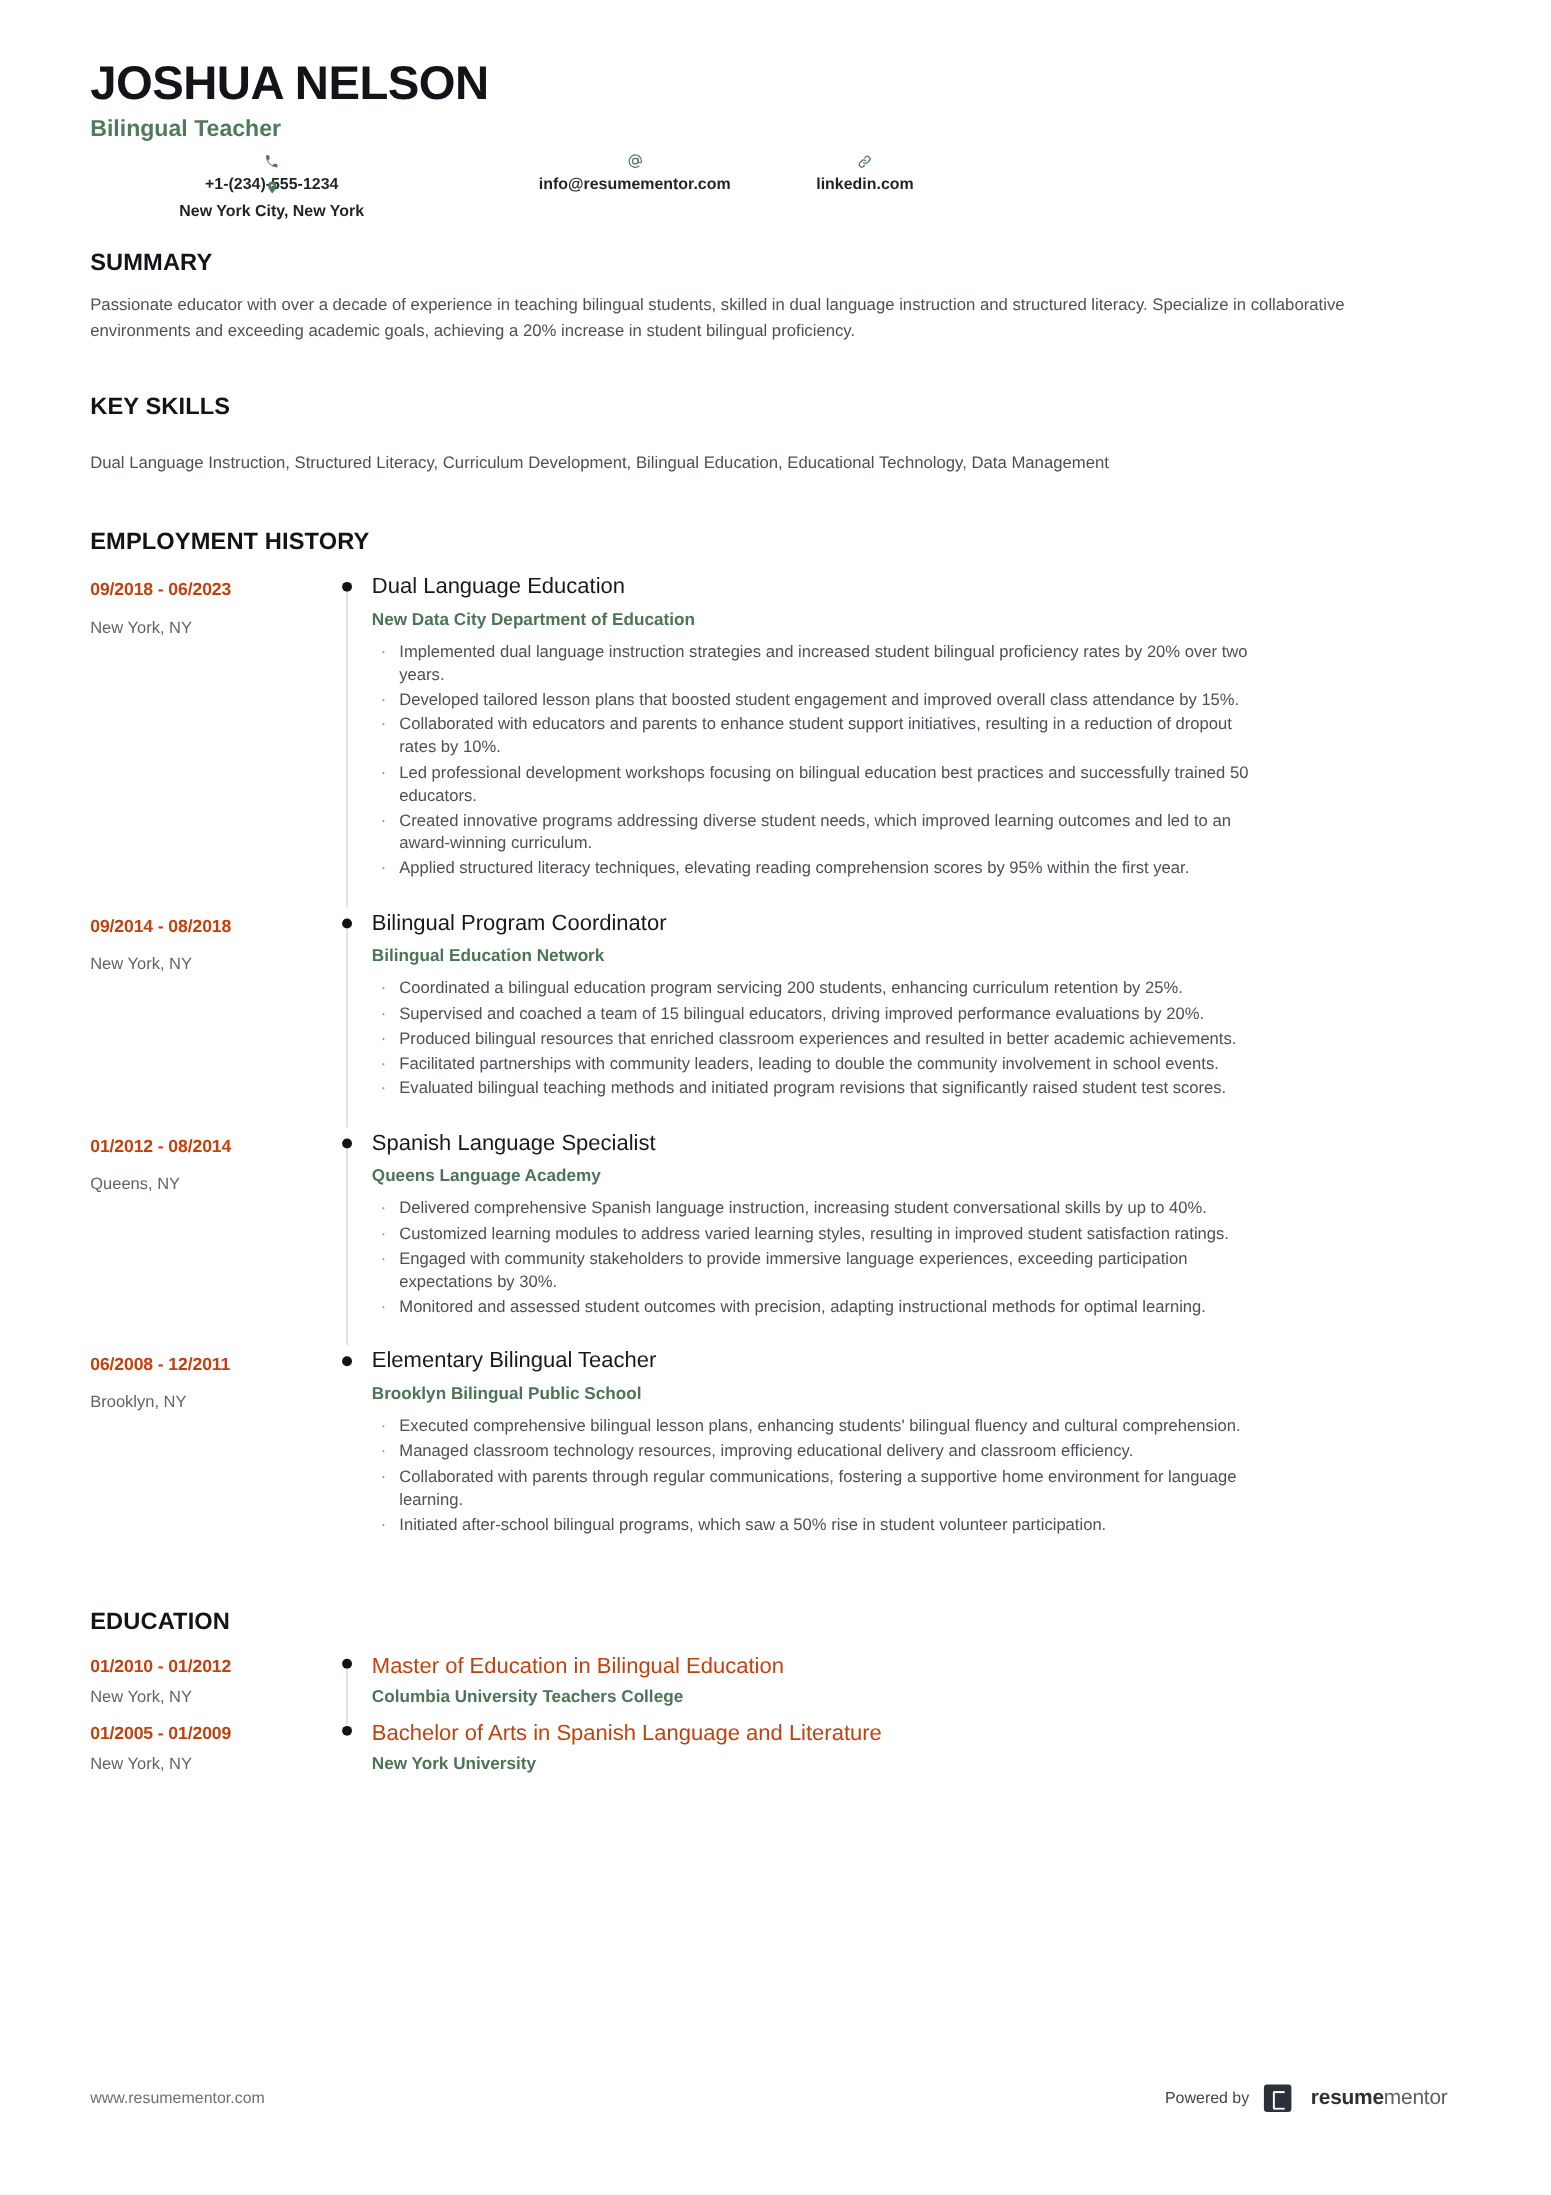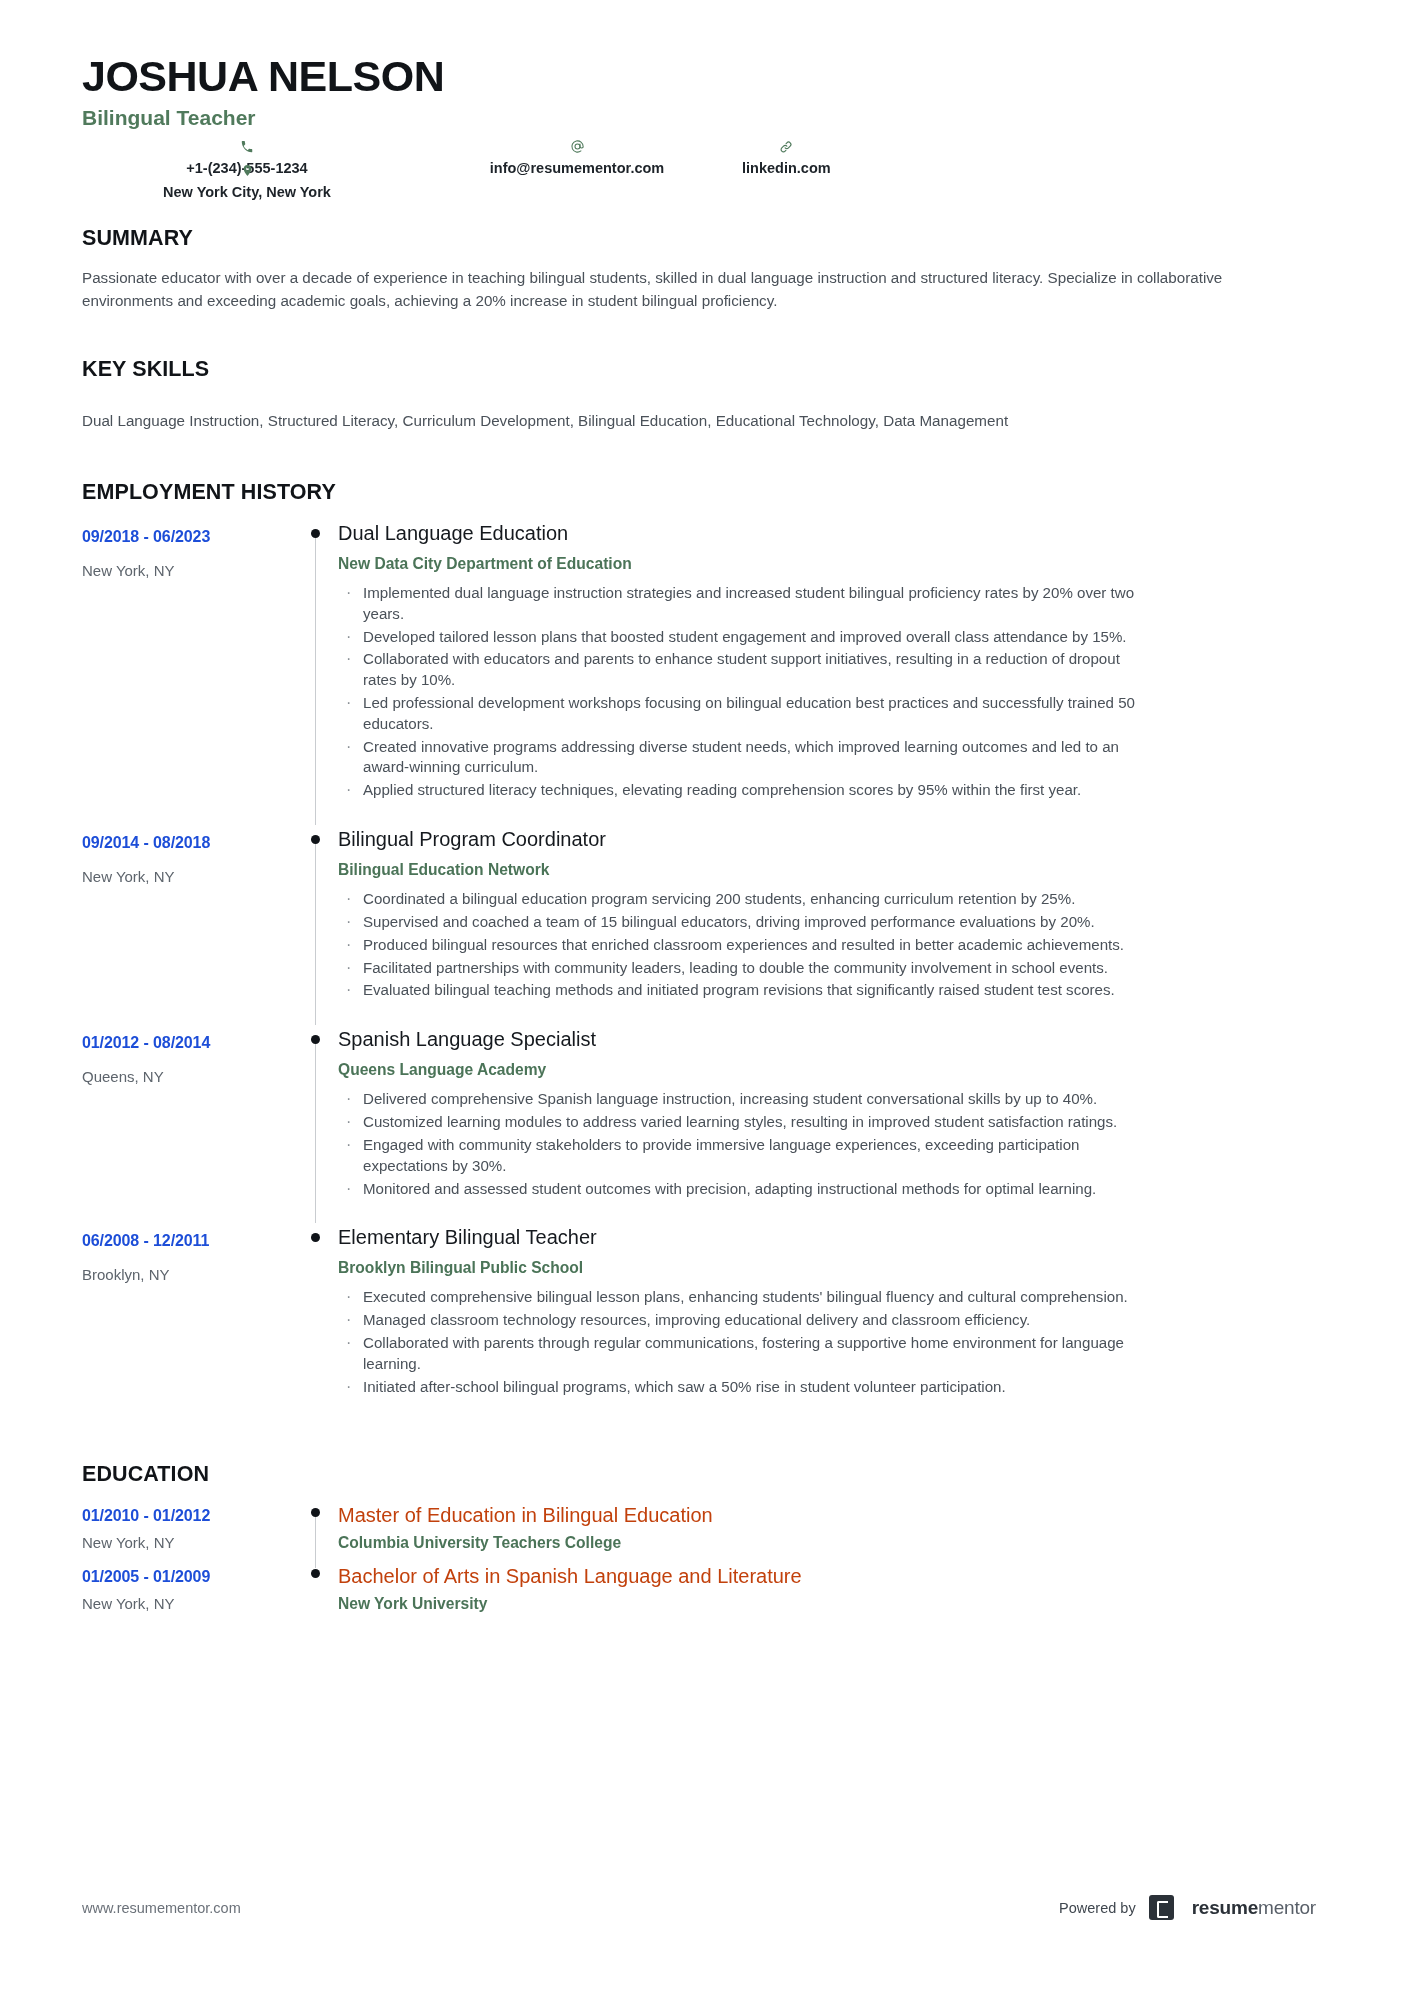--- a/index.html
+++ b/index.html
@@ -103,21 +103,21 @@
     position: relative;
   }
   .meta {
     width: 210px;
     flex: none;
     padding-top: 9px;
   }
   .meta .dates {
     font-size: 16px;
     font-weight: bold;
-    color: #1d4ed8;
+    color: #c2410c;
     letter-spacing: -0.1px;
     white-space: nowrap;
   }
   .meta .place {
     font-size: 15px;
     color: #5d646c;
     margin-top: 16px;
   }
   .rail {
     width: 46px;

